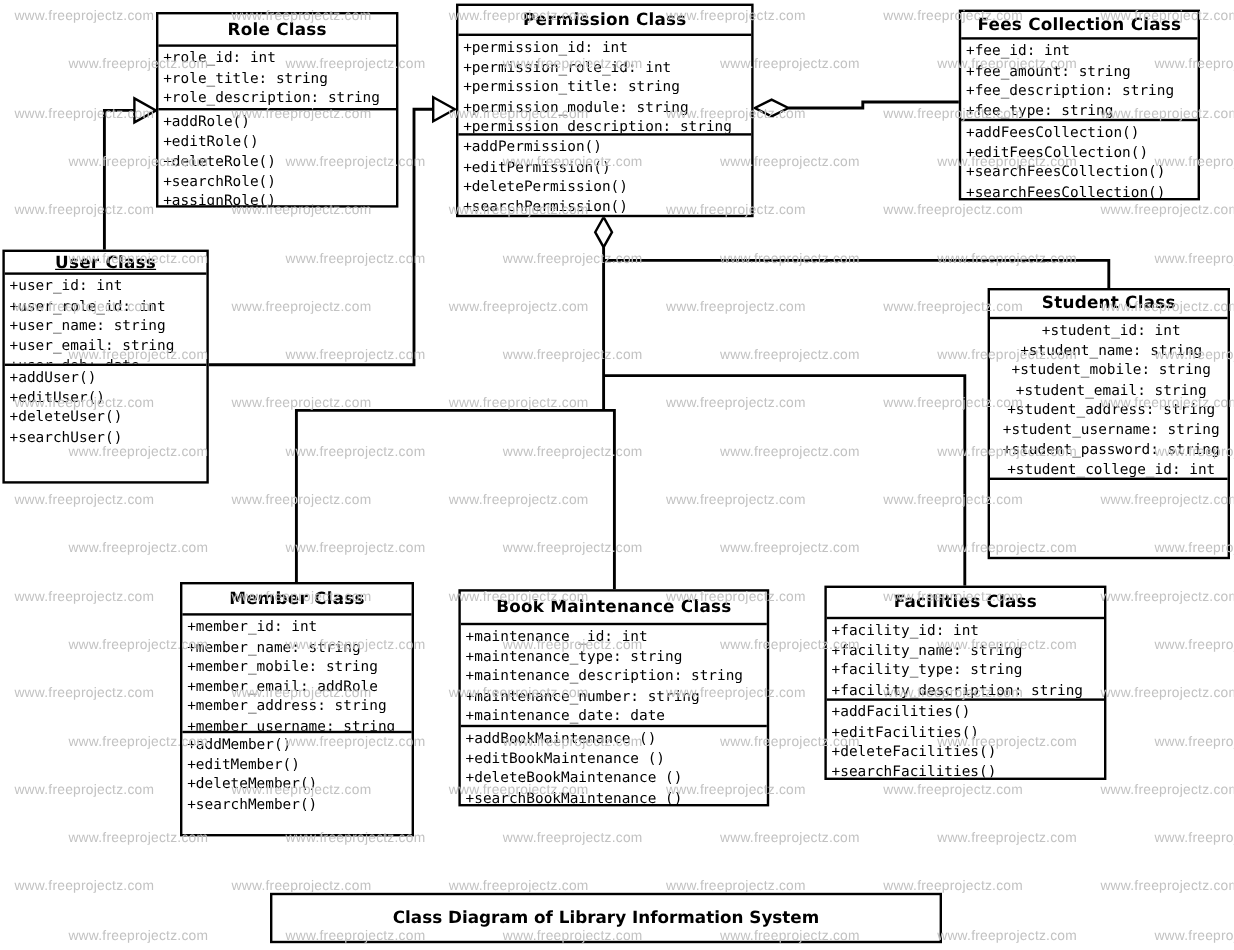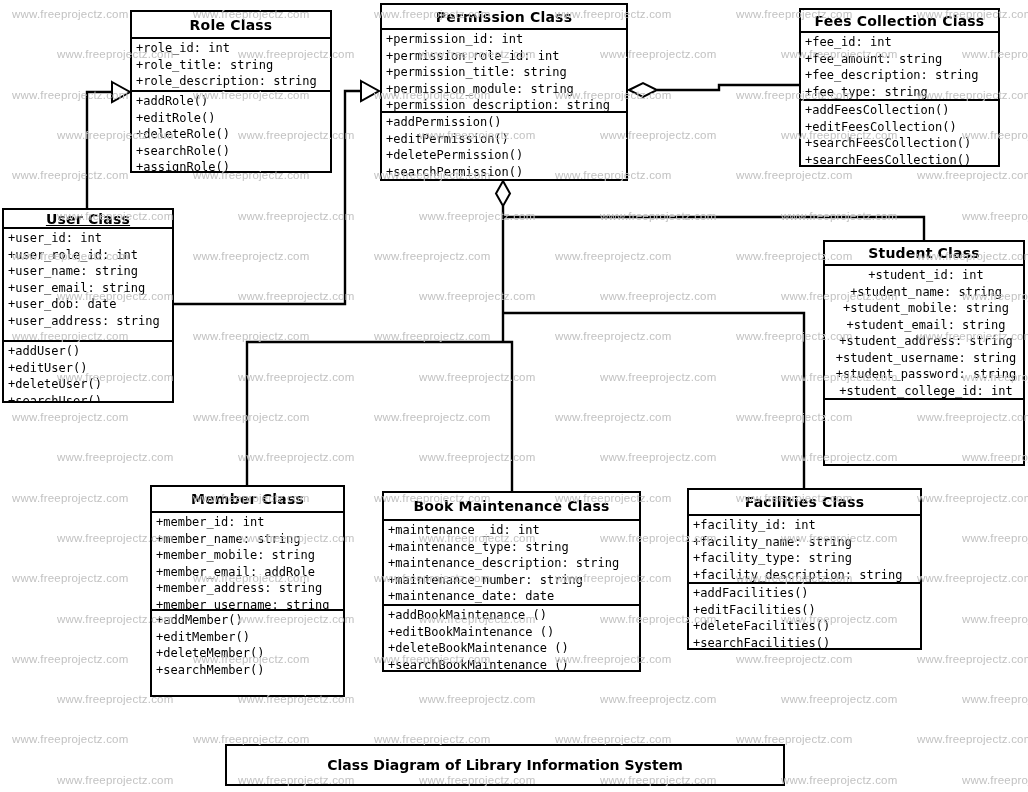--- a/index.html
+++ b/index.html
@@ -45,21 +45,21 @@
   [data-class="role"]        .uml-title{height:27px;}
   [data-class="role"]        .uml-attrs{height:53px;}
   [data-class="permission"] {left:380px;top:3px;  width:248px;height:178px;}
   [data-class="permission"]  .uml-title{height:25px;}
   [data-class="permission"]  .uml-attrs{height:83px;}
   [data-class="fees"]       {left:799px;top:8px;  width:201px;height:159px;}
   [data-class="fees"]        .uml-title{height:23px;}
   [data-class="fees"]        .uml-attrs{height:68px;}
   [data-class="user"]       {left:2px;  top:208px;width:172px;height:195px;}
   [data-class="user"]        .uml-title{height:19px;text-decoration:underline;}
-  [data-class="user"]        .uml-attrs{height:113px;}
+  [data-class="user"]        .uml-attrs{height:76px;}
   [data-class="student"]    {left:823px;top:240px;width:202px;height:226px;text-align:center;}
   [data-class="student"]     .uml-title{height:24px;}
   [data-class="student"]     .uml-attrs{height:134px;}
   [data-class="member"]     {left:150px;top:485px;width:195px;height:212px;}
   [data-class="member"]      .uml-title{height:26px;}
   [data-class="member"]      .uml-attrs{height:98px;}
   [data-class="book"]       {left:382px;top:491px;width:259px;height:181px;}
   [data-class="book"]        .uml-title{height:28px;}
   [data-class="book"]        .uml-attrs{height:85px;}
   [data-class="facilities"] {left:687px;top:488px;width:235px;height:162px;}

